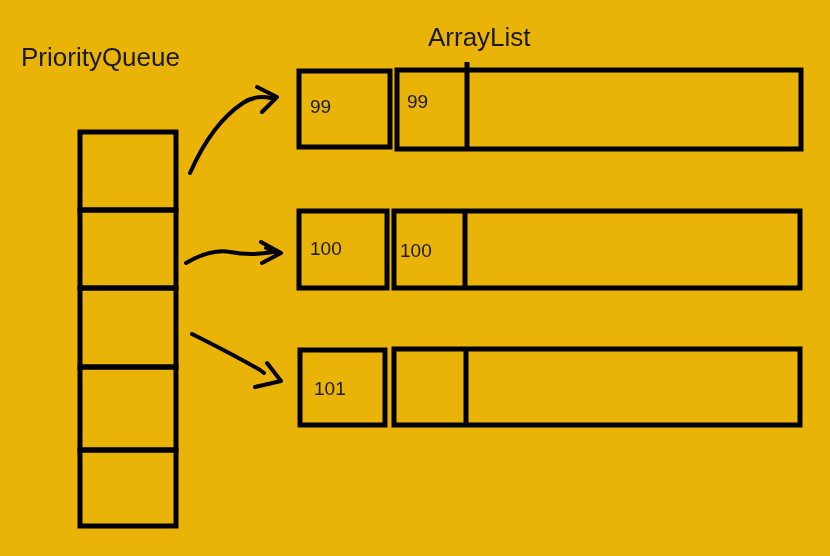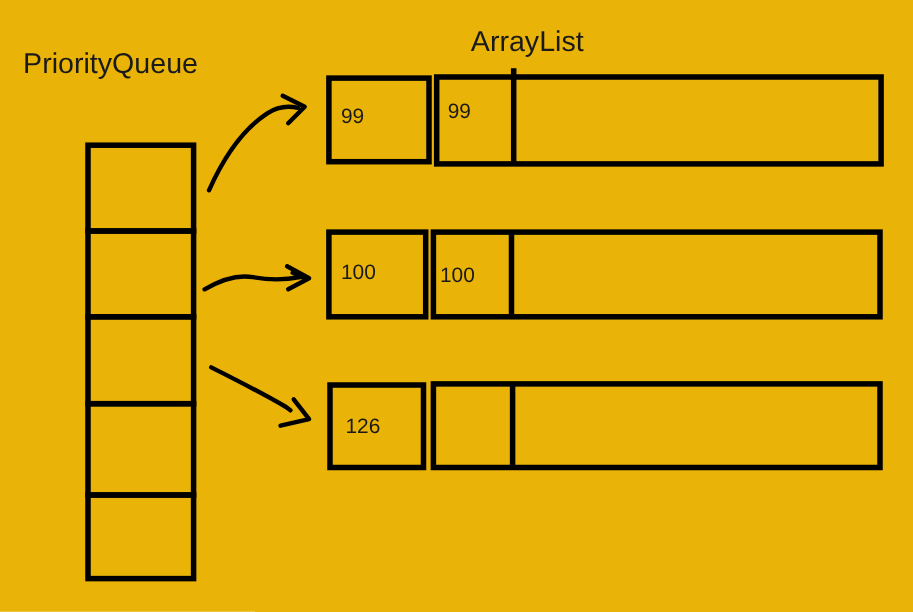--- a/index.html
+++ b/index.html
@@ -93,16 +93,16 @@
 
   <div class="label" style="left:21px; top:42px;">PriorityQueue</div>
   <div class="label" style="left:428px; top:22px;text-align:right;">ArrayList</div>
 
   <div class="value" style="left:310px; top:90px;">99</div>
   <div class="value" style="left:407px; top:85px;">99</div>
 
   <div class="value" style="left:310px; top:232px;">100</div>
   <div class="value" style="left:400px; top:234px;">100</div>
 
-  <div class="value" style="left:314px; top:372px;">126</div>
+  <div class="value" style="left:314px; top:372px;">101</div>
   <div class="value" style="left:400px; top:372px;"></div>
 
 </div>
 
 </body></html>

